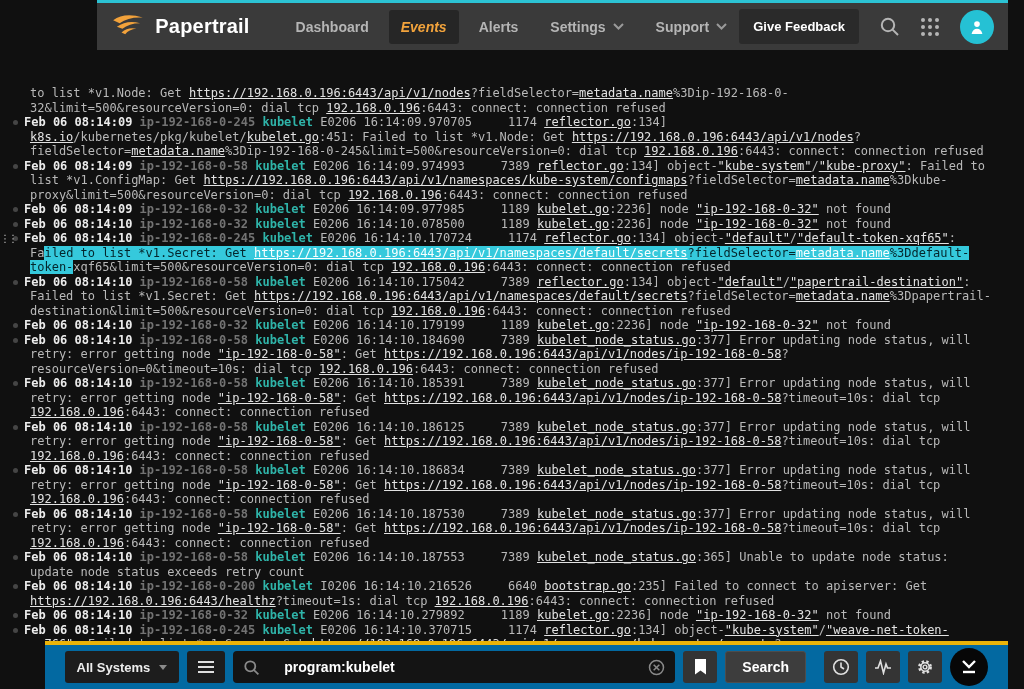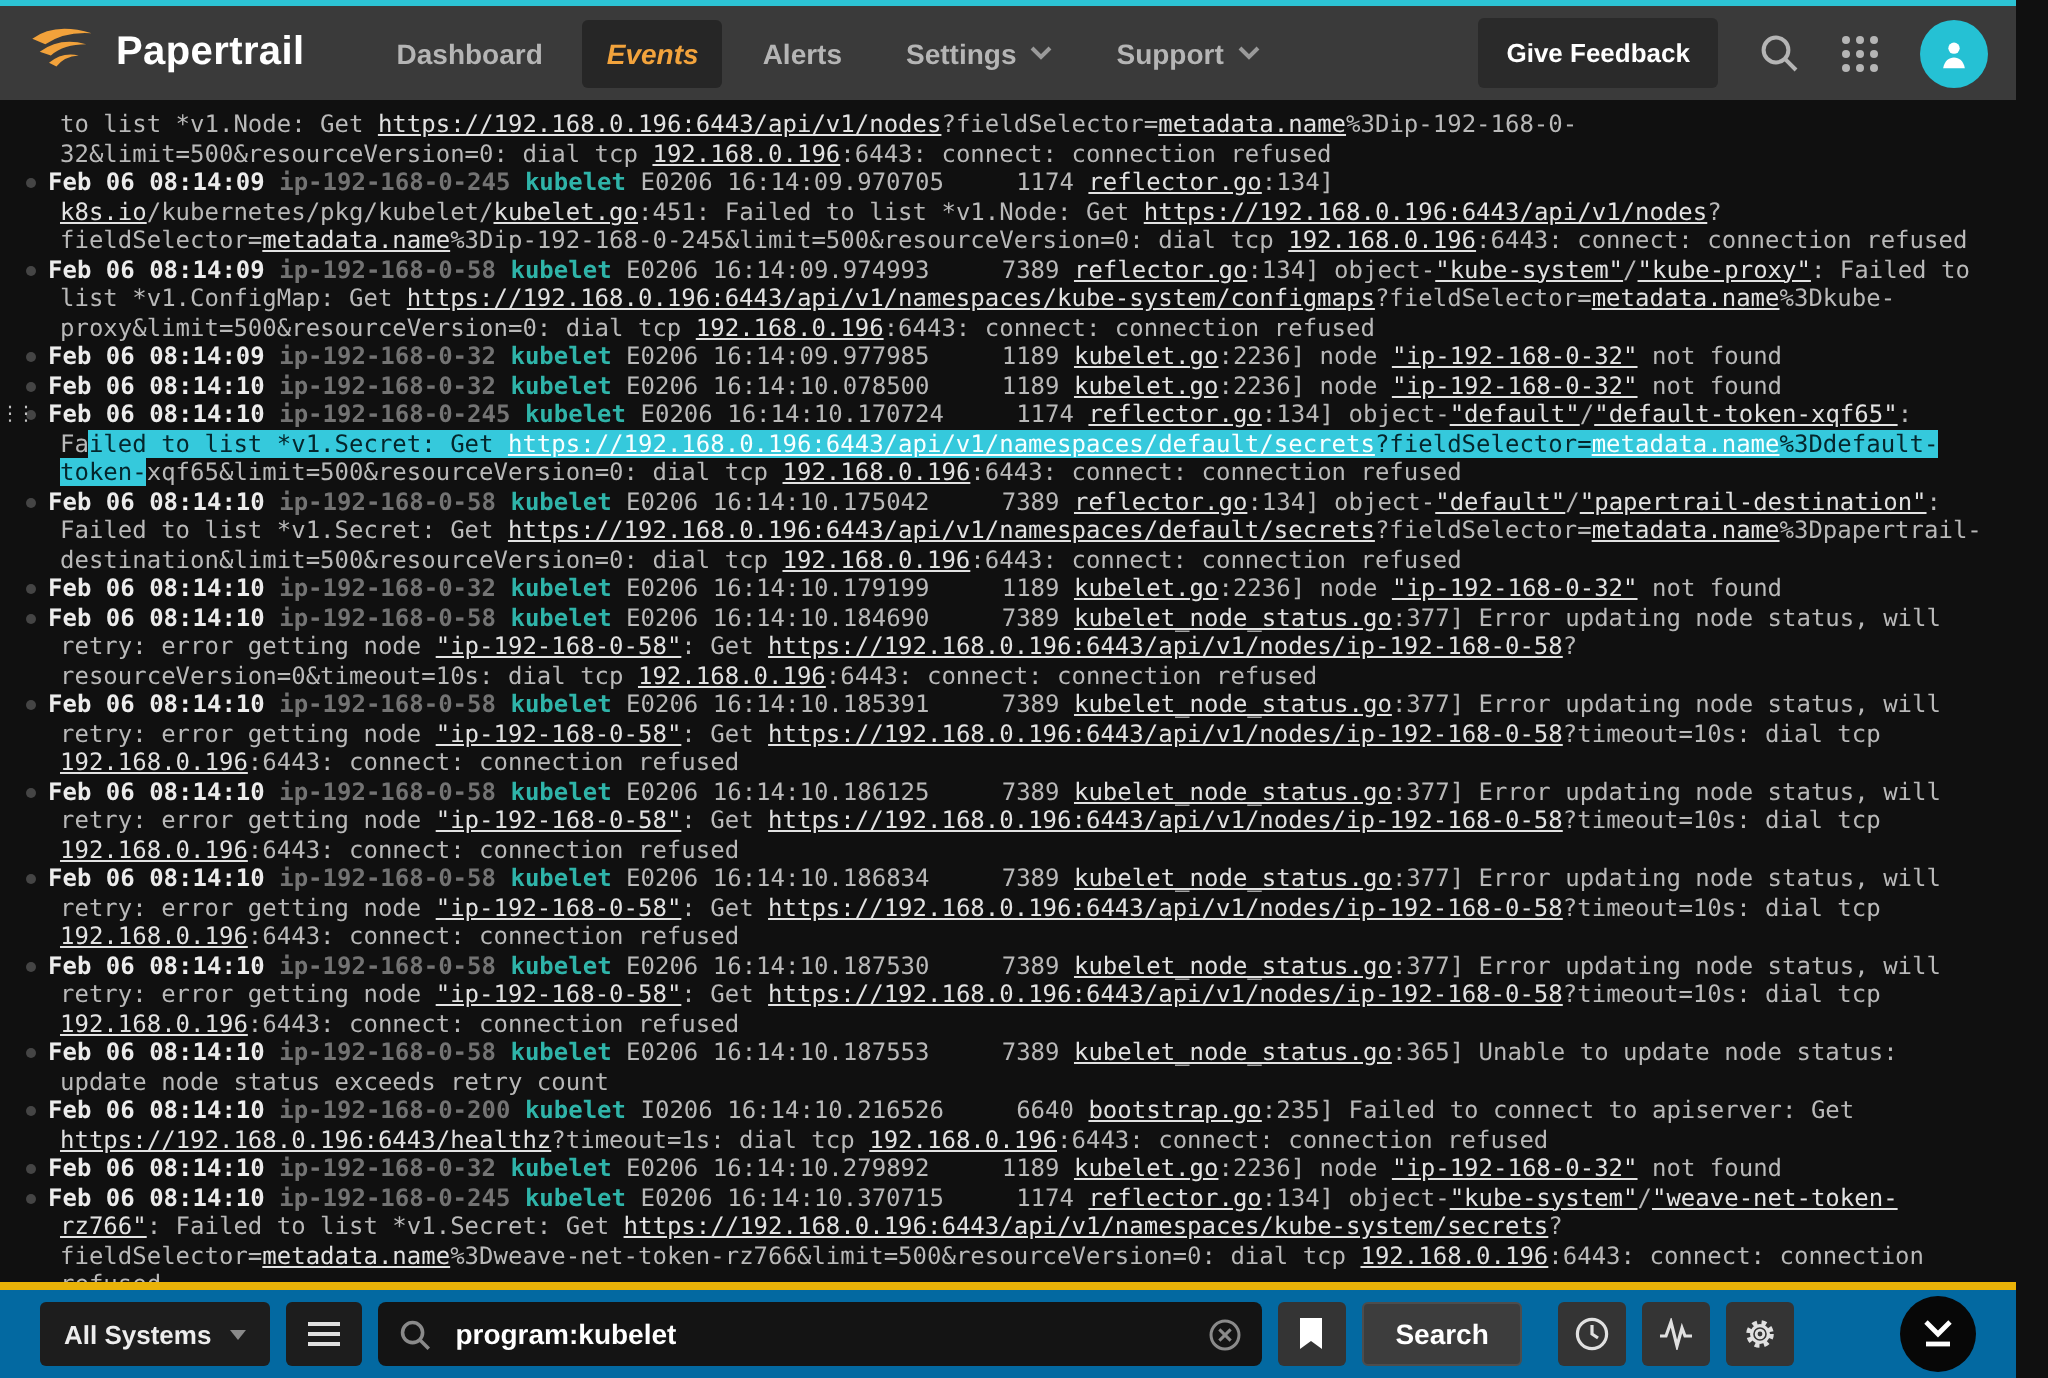--- a/index.html
+++ b/index.html
@@ -1,19 +1,19 @@
 <!DOCTYPE html>
 <html><head>
 <meta charset="utf-8">
 <title>Papertrail Events</title>
 <style>
   * { box-sizing: border-box; margin: 0; padding: 0; }
   html,body { width:1024px; height:689px; overflow:hidden; background:#101010;
     font-family:"Liberation Sans", sans-serif; }
-  .page { width:1008px; height:689px; display:flex; flex-direction:column; }
+  .page { width:1008px; height:689px; display:flex; flex-direction:column;align-items:flex-end; }
 
   
   header { height:50px; background:#3a3a3a; border-top:3px solid #2cc3d4;
     display:flex; align-items:center; padding:0 14px; flex:0 0 auto; }
   .brand { display:flex; align-items:center; gap:10px; margin-right:34px; }
   .brand-name { color:#fff; font-size:20px; font-weight:bold; letter-spacing:.2px; }
   nav { display:flex; align-items:center; gap:8px; height:100%; }
   .nav-item { color:#b5b5b5; font-size:14px; font-weight:bold; padding:9px 12px;
     border-radius:3px; display:flex; align-items:center; gap:7px; cursor:pointer; white-space:nowrap; }
   .nav-item.active { background:#262626; color:#f2a33c;font-style:italic; }
@@ -23,21 +23,21 @@
     padding:10px 14px; border:none; border-radius:3px; cursor:pointer; }
   .icon-btn { background:none; border:none; cursor:pointer; display:flex; align-items:center; }
   .avatar { width:34px; height:34px; border-radius:50%; background:#25c1d4;
     display:flex; align-items:center; justify-content:center; cursor:pointer; }
 
   
   main.log { flex:1 1 auto; overflow:hidden; background:#101010; padding:5px 14px 0 0;
     font-family:"DejaVu Sans Mono", monospace; font-size:12px; line-height:14.5px; }
   .event { position:relative; padding-left:30px; text-indent:-6px;
     white-space:pre-wrap; overflow-wrap:anywhere; color:#b9b9b9; }
-  .event.cont { text-indent:0; }
+  .event.cont { text-indent:0;margin-top:31px; }
   .event::before { content:''; position:absolute; left:13px; top:5px; width:5px; height:5px;
     border-radius:50%; background:#454545; }
   .event.cont::before { display:none; }
   .event .ts   { color:#ececec; font-weight:bold; }
   .event .host { color:#737373; font-weight:bold; }
   .event .prog { color:#2fb4a9; font-weight:bold; }
   .event u { color:#e2e2e2; }
   .event .sel { background:#35c9dc; color:#04262c; }
   .event .sel u { color:#f8ffff; }
   .grip { position:absolute; left:0; top:1px; color:#c2c2c2; font-size:10px;
@@ -47,21 +47,21 @@
   footer { height:48px; flex:0 0 auto; background:#0369a1; border-top:4px solid #eab308;
     display:flex; align-items:center; padding:0 20px; gap:8px; }
   .sys-btn { height:32px; background:#1d1d1d; border:none; border-radius:3px; color:#ededed;
     font-size:13px; font-weight:bold; padding:0 12px; display:flex; align-items:center; gap:9px; cursor:pointer; }
   .caret-dn { width:0; height:0; border-left:4px solid transparent; border-right:4px solid transparent;
     border-top:5px solid #8a8a8a; }
   .ham-btn { width:38px; height:32px; background:#1d1d1d; border:none; border-radius:3px;
     display:flex; flex-direction:column; align-items:center; justify-content:center; gap:3px; cursor:pointer; }
   .ham-btn span { display:block; width:16px; height:2px; background:#e0e0e0; }
   .search-wrap { width:442px; height:32px; background:#141414; border-radius:4px;
-    display:flex; align-items:center; padding:0 10px; gap:12px; }
+    display:flex; align-items:center; padding:0 10px; gap:24px; }
   .search-wrap input { flex:1; background:transparent; border:none; outline:none; color:#fff;
     font-size:14px; font-weight:bold; font-family:"Liberation Sans", sans-serif; }
   .sq-btn { width:34px; height:32px; background:#343434; border:none; border-radius:3px;
     display:flex; align-items:center; justify-content:center; cursor:pointer; }
   .search-btn { height:32px; background:#3d3d3d; border:1px solid #4d4d4d; border-radius:3px;
     color:#fff; font-size:14px; font-weight:bold; padding:0 16px; cursor:pointer; }
   .tool-group { display:flex; gap:8px; margin-left:10px; }
   .jump-btn { margin-left:auto; width:38px; height:38px; border-radius:50%; background:#070707;
     border:none; display:flex; align-items:center; justify-content:center; cursor:pointer; }
 </style>

